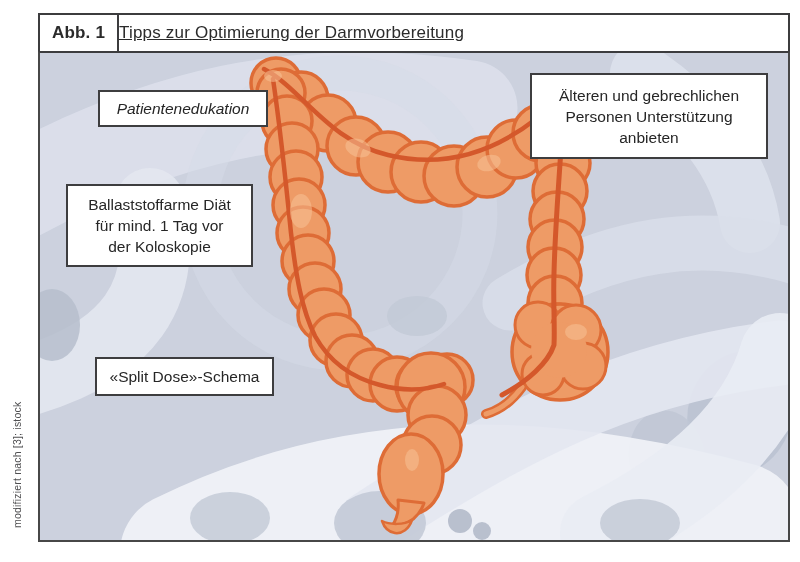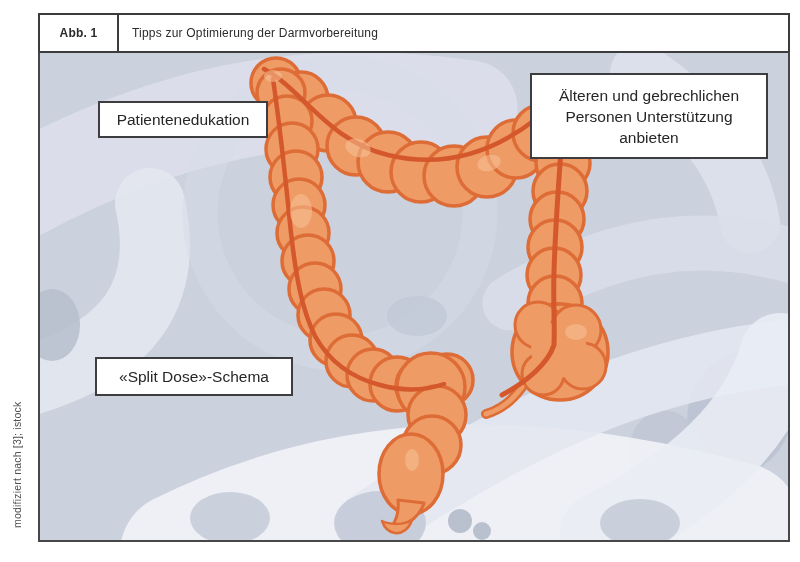--- a/index.html
+++ b/index.html
@@ -4,48 +4,48 @@
 <style>
   html,body{margin:0;padding:0;background:#fff;}
   .page{
     position:relative;width:800px;height:562px;background:#fff;overflow:hidden;
     font-family:"Liberation Sans", sans-serif;color:#2b2b2b;
   }
   
   .fig-header{
     position:absolute;left:38px;top:13px;width:752px;height:40px;
     box-sizing:border-box;border:2px solid #3c3c3e;background:#fff;
-    display:flex;align-items:stretch;font-size:12px;
+    display:flex;align-items:stretch;font-size:17px;
   }
   .fig-label{
     width:77px;display:flex;align-items:center;justify-content:center;
     font-weight:bold;border-right:2px solid #3c3c3e;letter-spacing:.2px;
   }
   .fig-title{
-    flex:1;display:flex;align-items:center;padding-left:13px;letter-spacing:.2px;
+    flex:1;display:flex;align-items:center;letter-spacing:.2px;text-decoration:underline;
   }
   
   .image-area{
     position:absolute;left:38px;top:51px;width:752px;height:491px;
     box-sizing:border-box;border:2px solid #474747;border-top:2px solid #3c3c3e;
     background:#ccd1de;overflow:hidden;
   }
   .image-area svg{position:absolute;left:0;top:0;}
   
   .tip-box{
     position:absolute;box-sizing:border-box;background:#fff;
     border:2px solid #3d3d3f;display:flex;align-items:center;justify-content:center;
     text-align:center;font-size:15.5px;line-height:21px;white-space:pre-line;
     padding:3px 6px;color:#262626;z-index:5;
   }
-  .box-patient   {left:98px; top:101px;  width:170px;height:37px;}
+  .box-patient   {left:98px; top:90px;  width:170px;height:37px;font-style:italic;}
   .box-elderly   {left:530px;top:73px;  width:238px;height:86px;}
   .box-diet      {left:66px; top:184px; width:187px;height:83px;}
   .box-peg       {left:508px;top:255px; width:243px;height:60px;}
-  .box-split     {left:95px; top:357px; width:198px;height:39px;}
+  .box-split     {left:95px; top:357px; width:179px;height:39px;}
   .box-timing    {left:400px;top:417px; width:198px;height:78px;}
   
   .credit{
     position:absolute;left:11px;top:528px;transform:rotate(-90deg);
     transform-origin:0 0;font-size:10.5px;color:#4f4f51;white-space:nowrap;
     letter-spacing:.2px;
   }
 </style>
 </head>
 <body>
@@ -163,17 +163,20 @@
           <ellipse cx="372" cy="407" rx="7" ry="11"></ellipse>
         </g>
       </g>
     </svg>
   </div>
 
   <div class="tip-box box-patient">Patientenedukation</div>
   <div class="tip-box box-elderly">Älteren und gebrechlichen
 Personen Unterstützung
 anbieten</div>
+  <div class="tip-box box-diet">Ballaststoffarme Diät
+für mind. 1 Tag vor
+der Koloskopie</div>
   <div class="tip-box box-split">«Split Dose»-Schema</div>
 
   <div class="credit">modifiziert nach [3]; istock</div>
 
 </div>
 
 </body></html>

